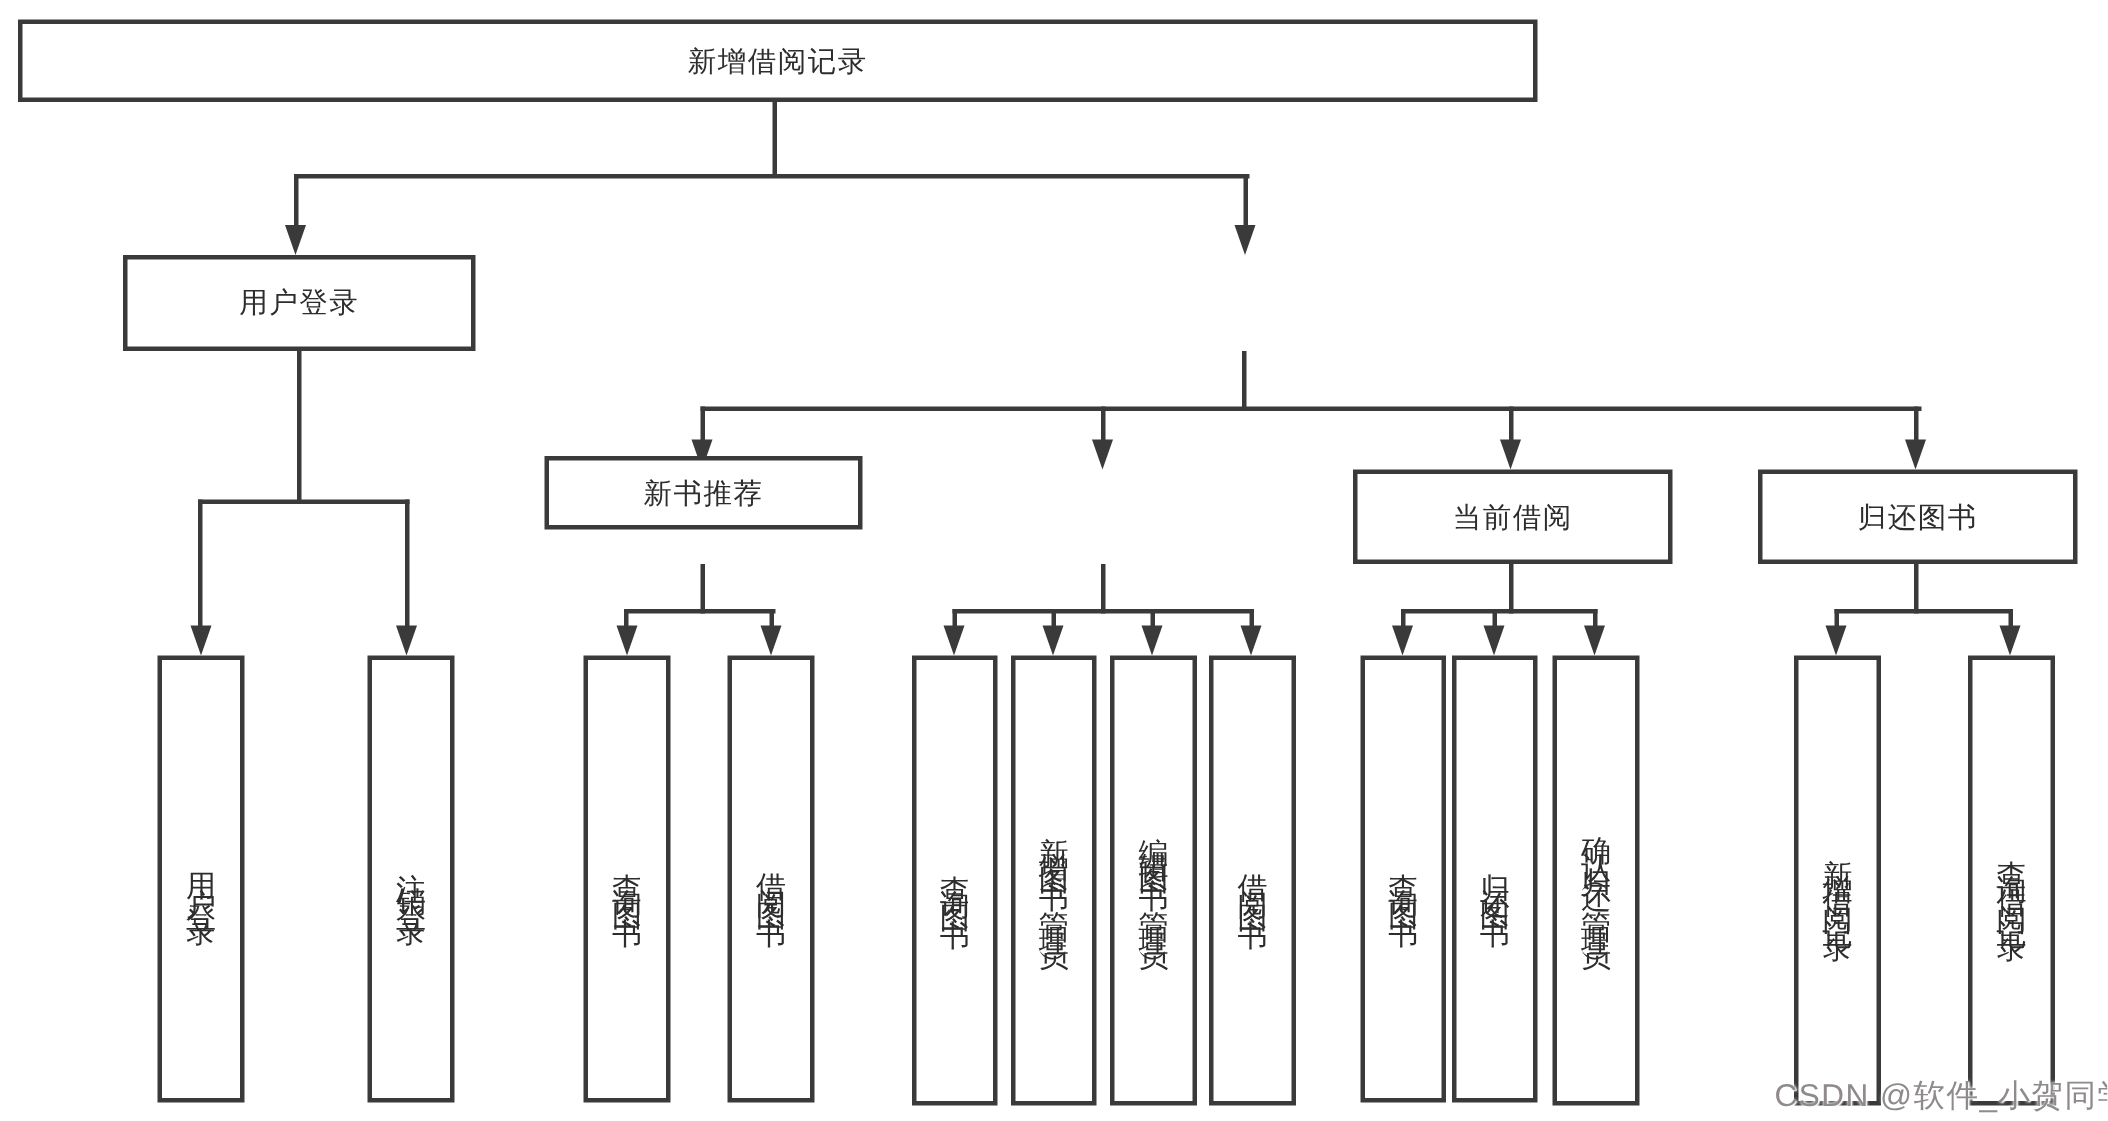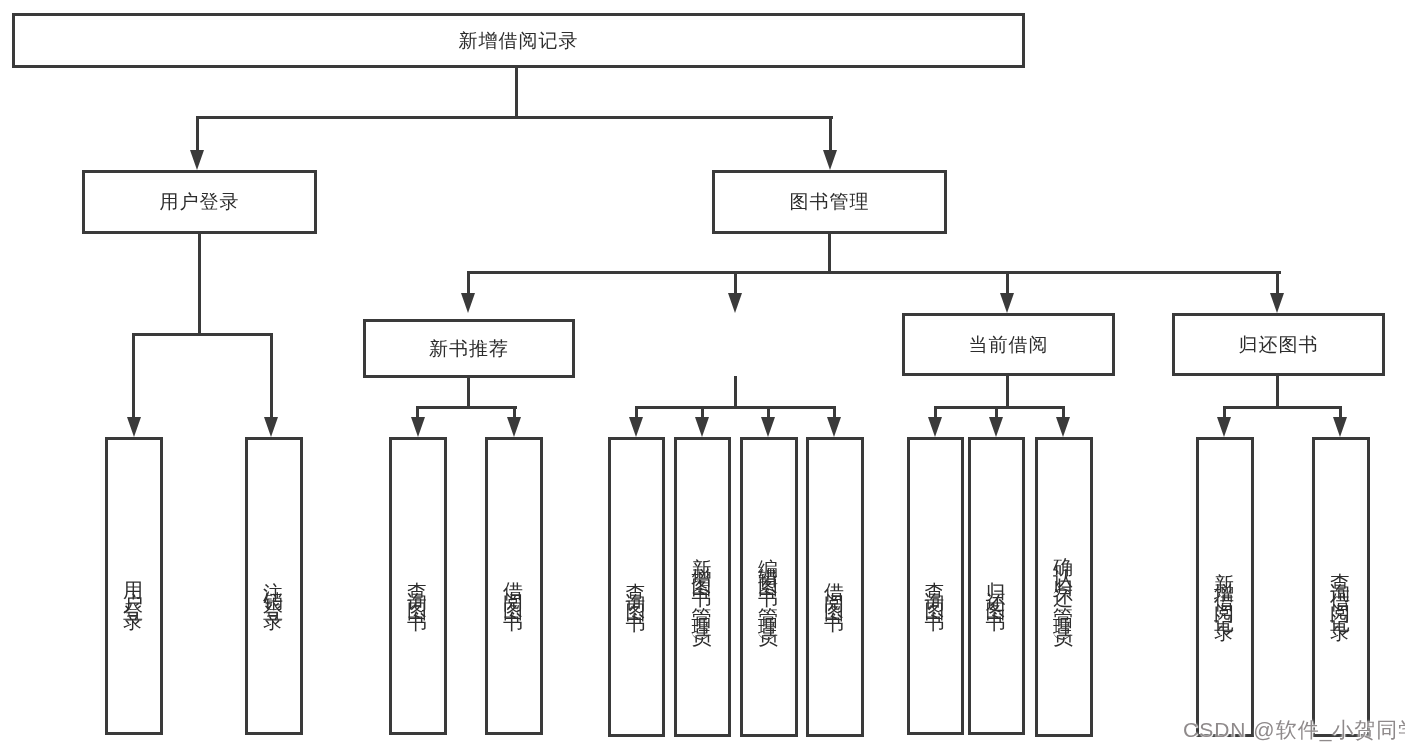--- a/index.html
+++ b/index.html
@@ -55,23 +55,20 @@
   <div class="vl" style="left:515px;top:68px;height:50px"></div>
   <div class="hl" style="left:196px;top:116px;width:637px"></div>
   <div class="vl" style="left:196px;top:116px;height:36px"></div>
   <div class="vl" style="left:829px;top:116px;height:36px"></div>
   <div class="arr" style="left:190px;top:150px"></div>
   <div class="arr" style="left:823px;top:150px"></div>
 
   <div class="node h" style="left:82px;top:170px;width:235px;height:64px">
     <span class="lbl">用户登录</span>
   </div>
-  <div class="node h" style="left:712px;top:170px;width:235px;height:64px">
-    <span class="lbl">图书管理</span>
-  </div>
 
   <div class="vl" style="left:198px;top:234px;height:101px"></div>
   <div class="hl" style="left:132px;top:333px;width:141px"></div>
   <div class="vl" style="left:132px;top:333px;height:86px"></div>
   <div class="vl" style="left:270px;top:333px;height:86px"></div>
   <div class="arr" style="left:127px;top:417px"></div>
   <div class="arr" style="left:264px;top:417px"></div>
 
   <div class="node v" style="left:105px;top:437px;width:58px;height:298px">
     <span class="lbl">用户登录</span>
@@ -84,21 +81,21 @@
   <div class="hl" style="left:467px;top:271px;width:814px"></div>
   <div class="vl" style="left:467px;top:271px;height:24px"></div>
   <div class="vl" style="left:734px;top:271px;height:24px"></div>
   <div class="vl" style="left:1006px;top:271px;height:24px"></div>
   <div class="vl" style="left:1276px;top:271px;height:24px"></div>
   <div class="arr" style="left:461px;top:293px"></div>
   <div class="arr" style="left:728px;top:293px"></div>
   <div class="arr" style="left:1000px;top:293px"></div>
   <div class="arr" style="left:1270px;top:293px"></div>
 
-  <div class="node h" style="left:363px;top:319px;width:212px;height:59px">
+  <div class="node h" style="left:363px;top:304px;width:212px;height:49px">
     <span class="lbl">新书推荐</span>
   </div>
   <div class="node h" style="left:902px;top:313px;width:213px;height:63px">
     <span class="lbl">当前借阅</span>
   </div>
   <div class="node h" style="left:1172px;top:313px;width:213px;height:63px">
     <span class="lbl">归还图书</span>
   </div>
 
   <div class="vl" style="left:467px;top:376px;height:33px"></div>

